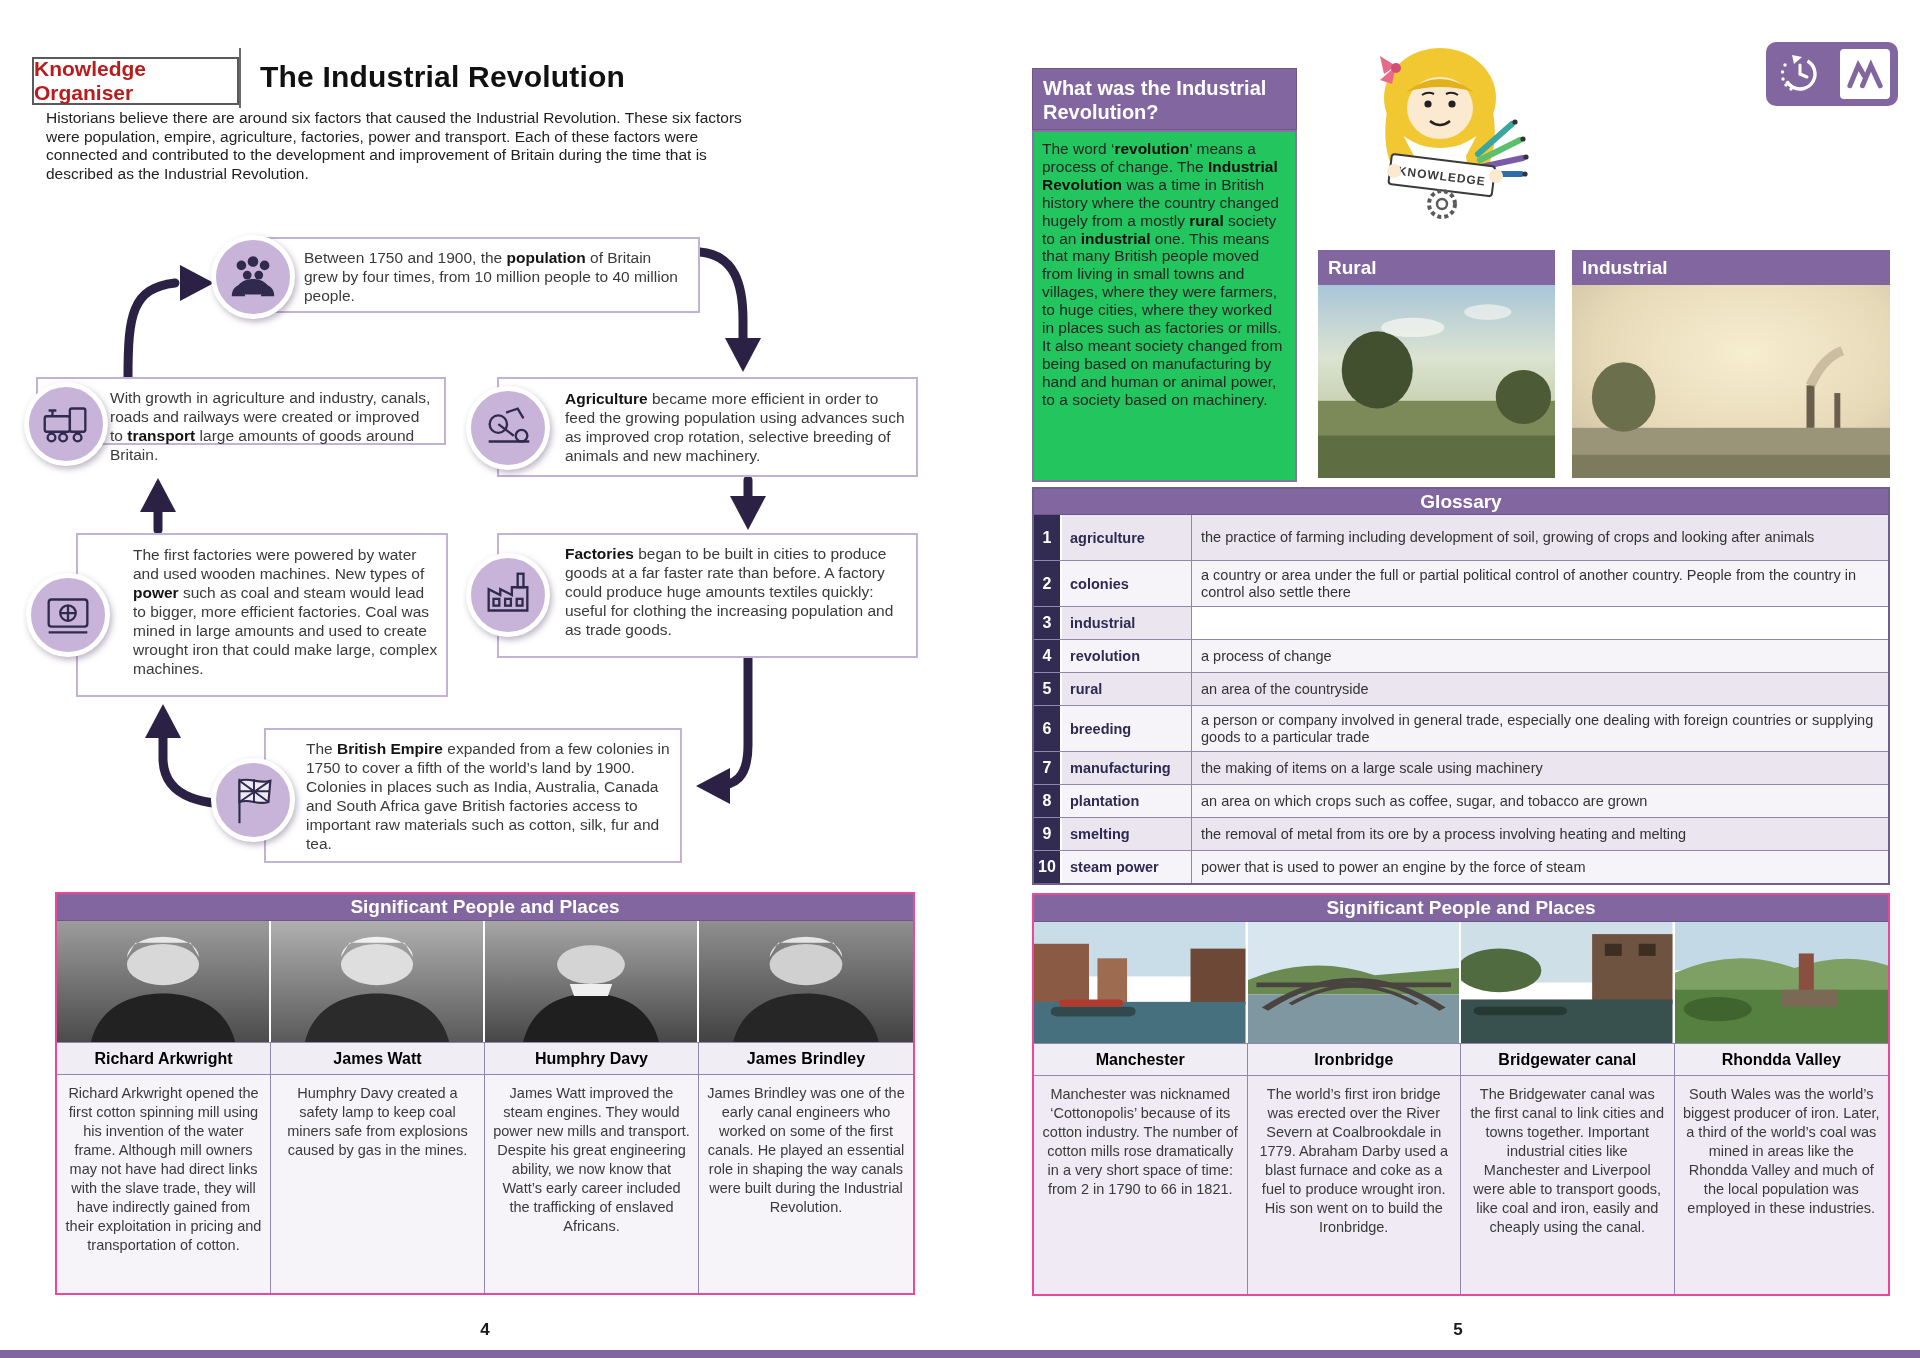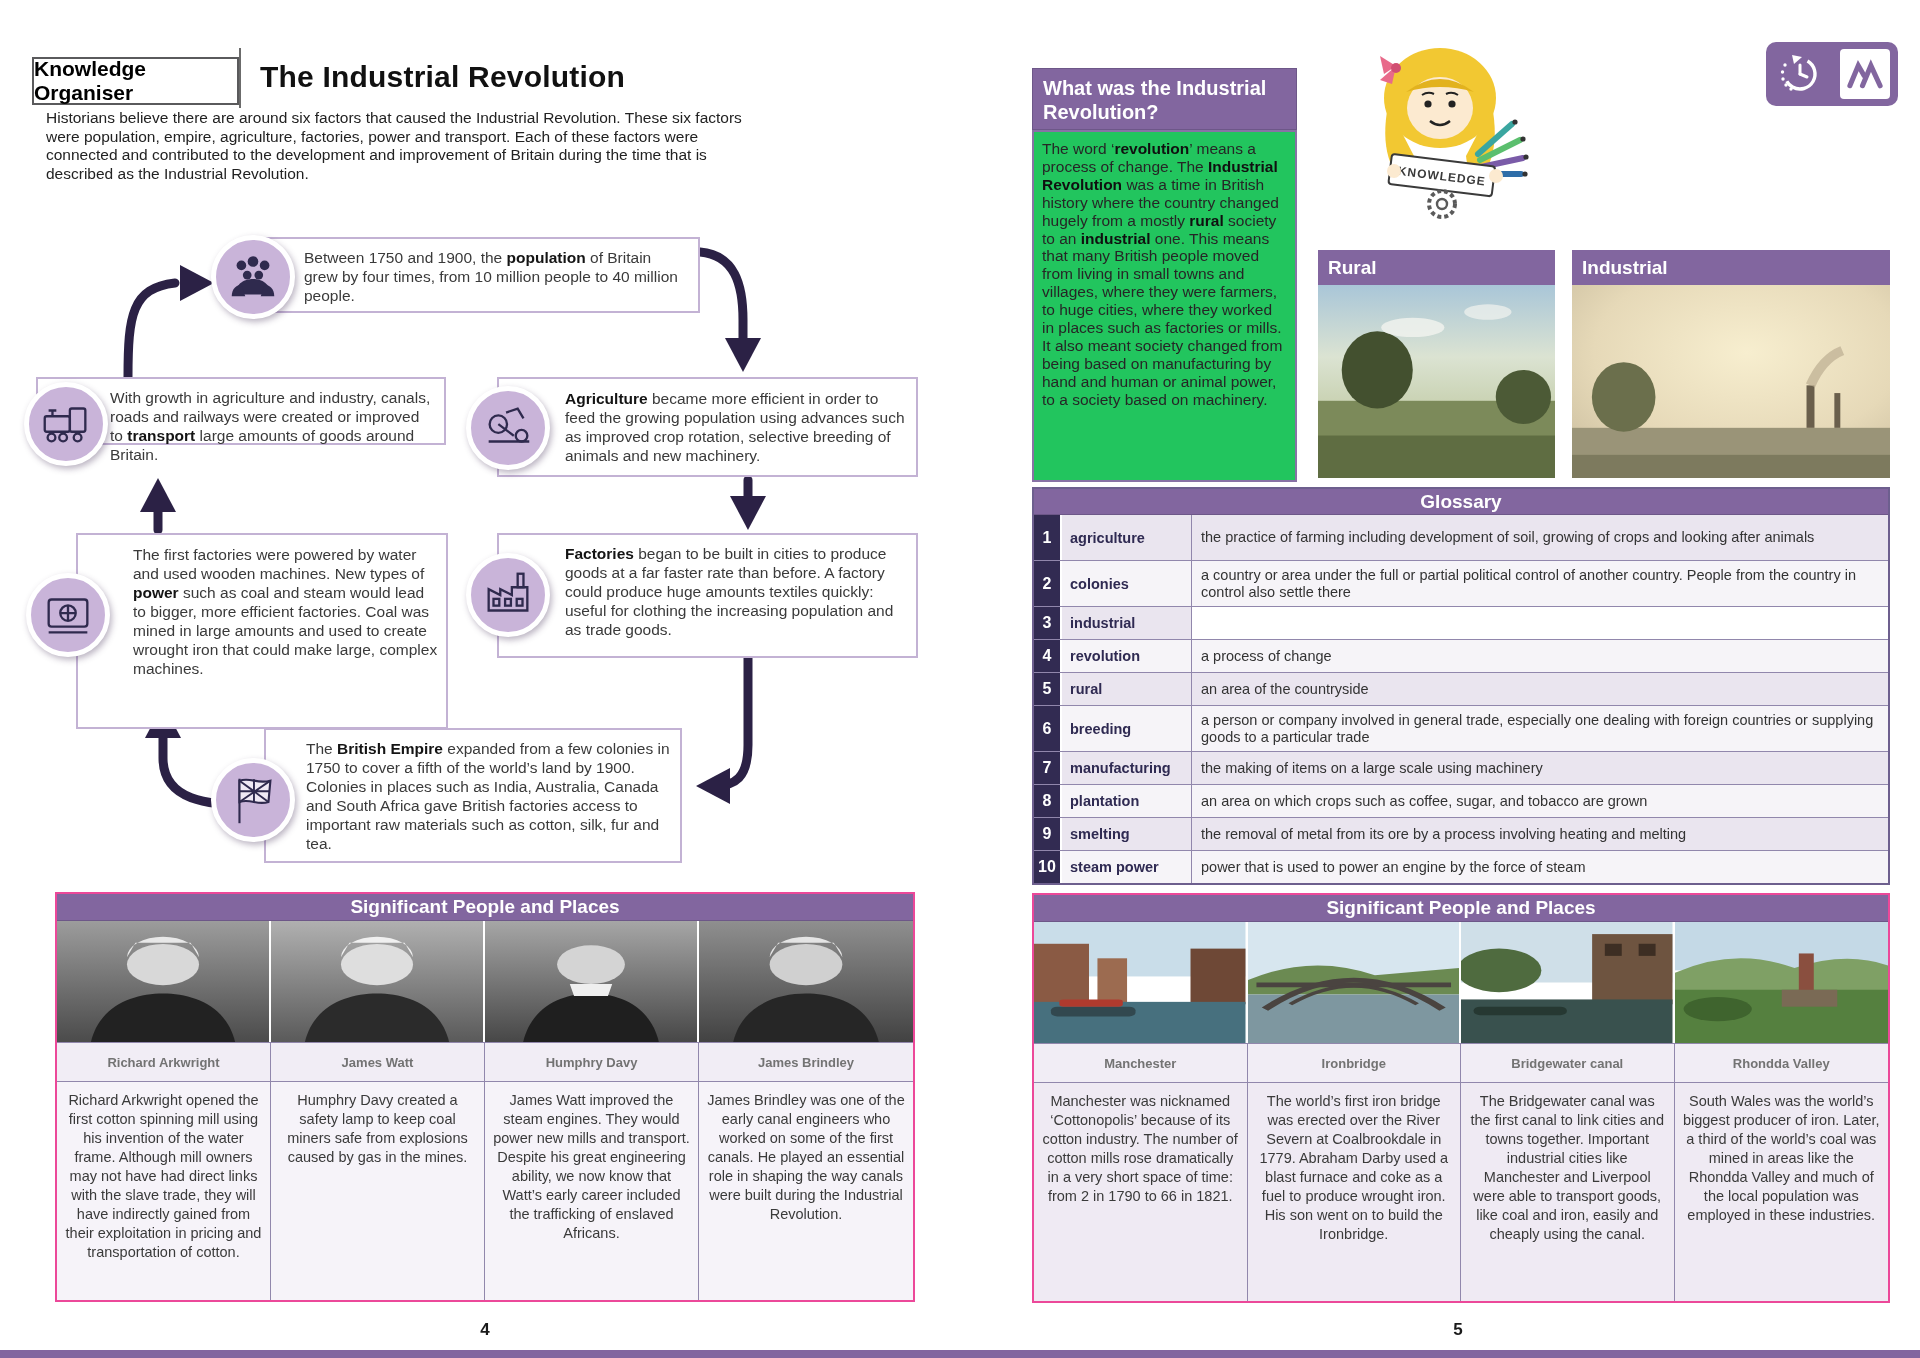--- a/index.html
+++ b/index.html
@@ -2,21 +2,21 @@
 <html><head>
 <meta charset="utf-8">
 <style>
   html,body{margin:0;padding:0;background:#ffffff;}
   body{width:1920px;height:1358px;position:relative;overflow:hidden;
        font-family:"Liberation Sans",sans-serif;color:#2d2d2d;}
   .abs{position:absolute;}
   
   .ko-badge{left:32px;top:57px;width:203px;height:44px;border:2px solid #5a5a5c;
             display:flex;align-items:center;justify-content:center;
-            font-weight:bold;font-size:21px;color:#000000;}
+            font-weight:bold;font-size:21px;color:#b91c1c;}
   .ko-sep{left:239px;top:48px;width:2px;height:60px;background:#6b6b6b;}
   .doc-title{left:260px;top:60px;font-size:30px;font-weight:bold;color:#111111;letter-spacing:.2px;}
   .intro{left:46px;top:109px;width:725px;font-size:15.5px;line-height:18.5px;color:#222;}
   
   .cycle-box{position:absolute;background:#fff;border:2px solid #c3b2d4;
              font-size:15.5px;line-height:19px;color:#3a3a3a;box-sizing:border-box;z-index:2;}
   .cycle-box b{color:#141414;}
   .cycle-icon{position:absolute;width:84px;height:84px;border-radius:50%;
               background:#c9b4d9;border:5px solid #ffffff;box-sizing:border-box;
               box-shadow:2px 3px 6px rgba(60,40,80,.35);z-index:3;
@@ -26,22 +26,22 @@
   
   .banner{background:#82669f;color:#fff;font-weight:bold;font-size:19px;
           display:flex;align-items:center;justify-content:center;
           border:1px solid #6d5788;box-sizing:border-box;}
   .ptable{border:2px solid #ec4899;box-sizing:border-box;background:#fff;}
   .ptable .banner{height:27px;border:none;border-bottom:1px solid #6d5788;}
   .pgrid{display:grid;grid-template-columns:repeat(4,1fr);}
   .photo-cell{height:121px;overflow:hidden;border-right:2px solid #ffffff;box-sizing:border-box;}
   .photo-cell:last-child{border-right:none;}
   .photo-cell svg{width:100%;height:100%;display:block;}
-  .name-cell{height:40px;display:flex;align-items:center;justify-content:center;
-             font-weight:bold;font-size:13px;color:#737373;background:#f1edf5;
+  .name-cell{height:33px;display:flex;align-items:center;justify-content:center;
+             font-weight:bold;font-size:16px;color:#000000;background:#f1edf5;
              border-top:1.5px solid #9187ac;border-bottom:1.5px solid #9187ac;
              border-right:1.5px solid #9187ac;box-sizing:border-box;}
   .name-cell:last-child{border-right:none;}
   .desc-cell{padding:9px 7px;font-size:14.5px;line-height:19px;text-align:center;
              color:#3a3a3a;background:#f6f3f9;border-right:1.5px solid #9187ac;box-sizing:border-box;}
   .desc-cell:last-child{border-right:none;}
   
   .what-head{left:1032px;top:68px;width:265px;height:62px;background:#82669f;
              color:#fff;font-weight:bold;font-size:20px;line-height:24px;
              padding:7px 10px;box-sizing:border-box;border:1px solid #6d5788;}
@@ -94,21 +94,21 @@
     <polygon points="748,530 730,496 766,496"></polygon>
     <polygon points="696,786 730,768 730,804"></polygon>
     <polygon points="163,704 145,738 181,738"></polygon>
     <polygon points="158,478 140,512 176,512"></polygon>
   </g>
 </svg>
 
 <div class="cycle-box" style="left:258px;top:237px;width:442px;height:76px;padding:9px 10px 0 44px;">Between 1750 and 1900, the <b>population</b> of Britain grew by four times, from 10 million people to 40 million people.</div>
 <div class="cycle-box" style="left:36px;top:377px;width:410px;height:68px;padding:9px 8px 0 72px;">With growth in agriculture and industry, canals, roads and railways were created or improved to <b>transport</b> large amounts of goods around Britain.</div>
 <div class="cycle-box" style="left:497px;top:377px;width:421px;height:100px;padding:10px 8px 0 66px;"><b>Agriculture</b> became more efficient in order to feed the growing population using advances such as improved crop rotation, selective breeding of animals and new machinery.</div>
-<div class="cycle-box" style="left:76px;top:533px;width:372px;height:196px;padding:10px 8px 0 55px;">The first factories were powered by water and used wooden machines. New types of <b>power</b> such as coal and steam would lead to bigger, more efficient factories. Coal was mined in large amounts and used to create wrought iron that could make large, complex machines.</div>
+<div class="cycle-box" style="left:76px;top:533px;width:372px;height:164px;padding:10px 8px 0 55px;">The first factories were powered by water and used wooden machines. New types of <b>power</b> such as coal and steam would lead to bigger, more efficient factories. Coal was mined in large amounts and used to create wrought iron that could make large, complex machines.</div>
 <div class="cycle-box" style="left:497px;top:533px;width:421px;height:125px;padding:9px 8px 0 66px;"><b>Factories</b> began to be built in cities to produce goods at a far faster rate than before. A factory could produce huge amounts textiles quickly: useful for clothing the increasing population and as trade goods.</div>
 <div class="cycle-box" style="left:264px;top:728px;width:418px;height:135px;padding:9px 8px 0 40px;">The <b>British Empire</b> expanded from a few colonies in 1750 to cover a fifth of the world’s land by 1900. Colonies in places such as India, Australia, Canada and South Africa gave British factories access to important raw materials such as cotton, silk, fur and tea.</div>
 
 <div class="cycle-icon" style="left:211px;top:235px;">
   <svg viewBox="0 0 60 60">
     <g fill="#2f2a4e">
       <circle cx="18" cy="18" r="5"></circle>
         <circle cx="30" cy="14" r="5.5"></circle>
         <circle cx="42" cy="18" r="5"></circle>
       <circle cx="24" cy="28" r="4.5"></circle>

